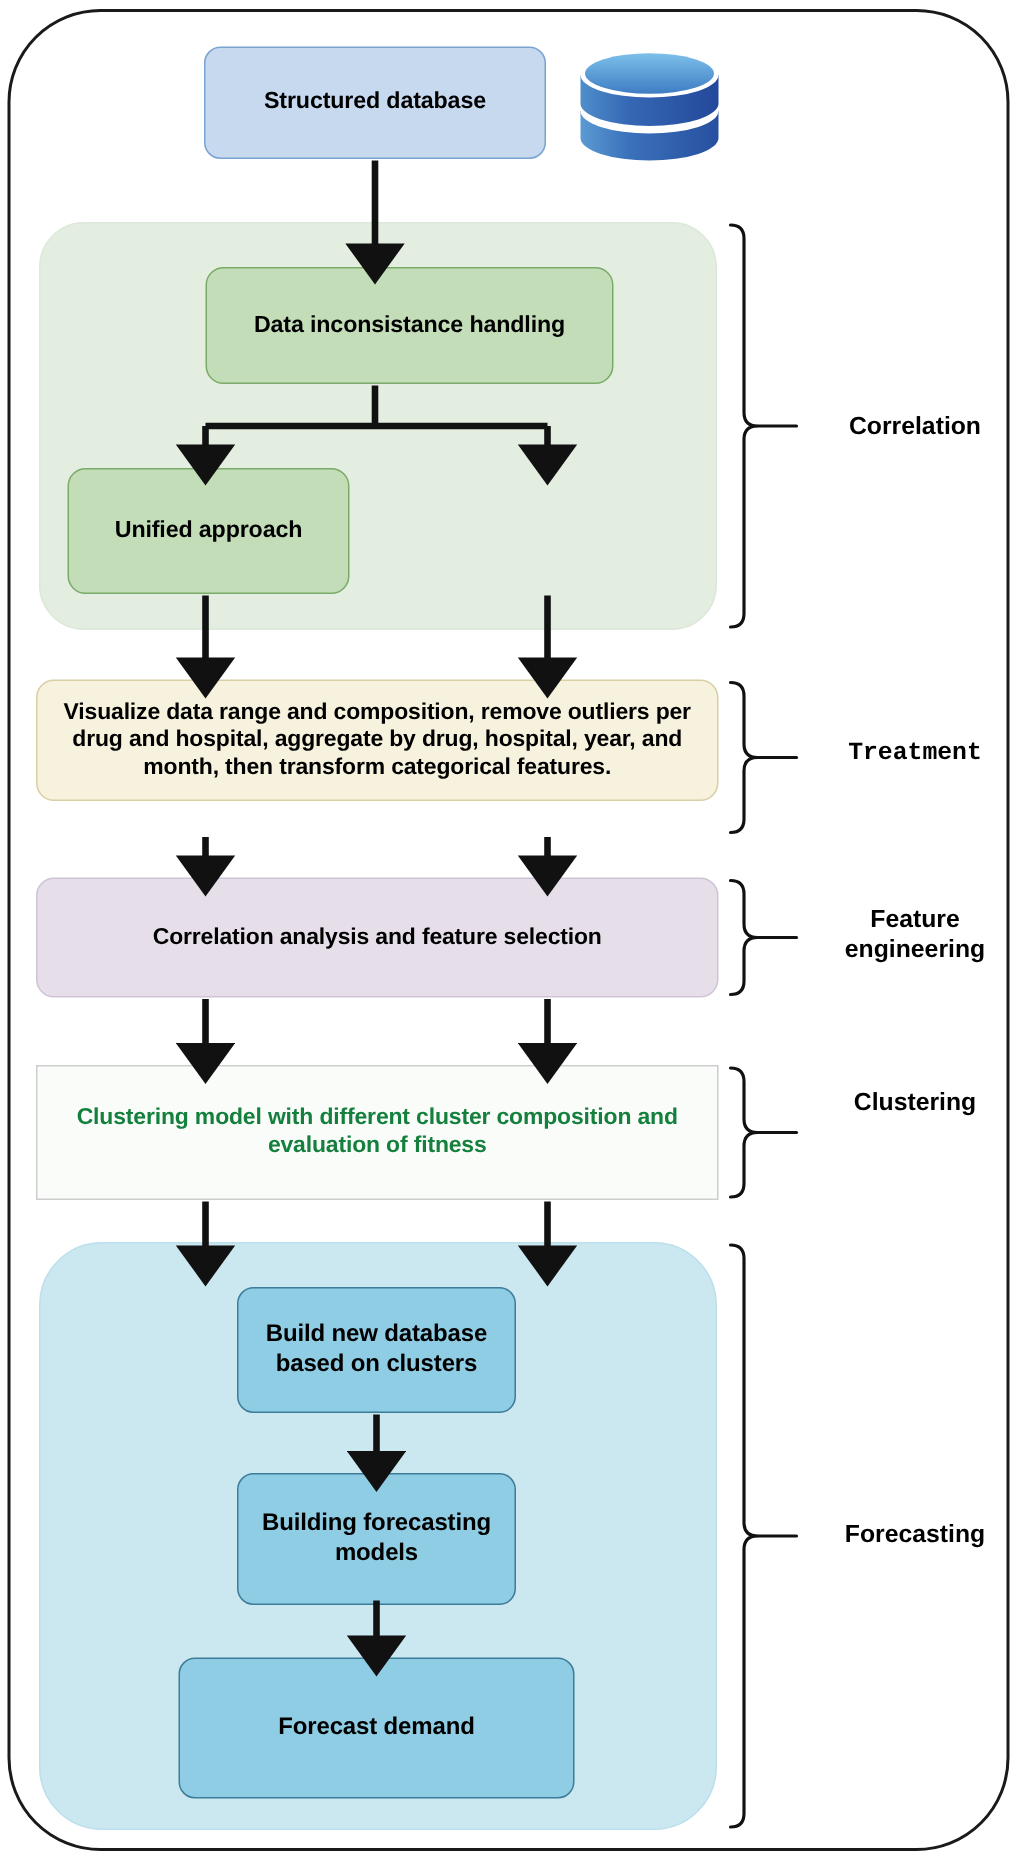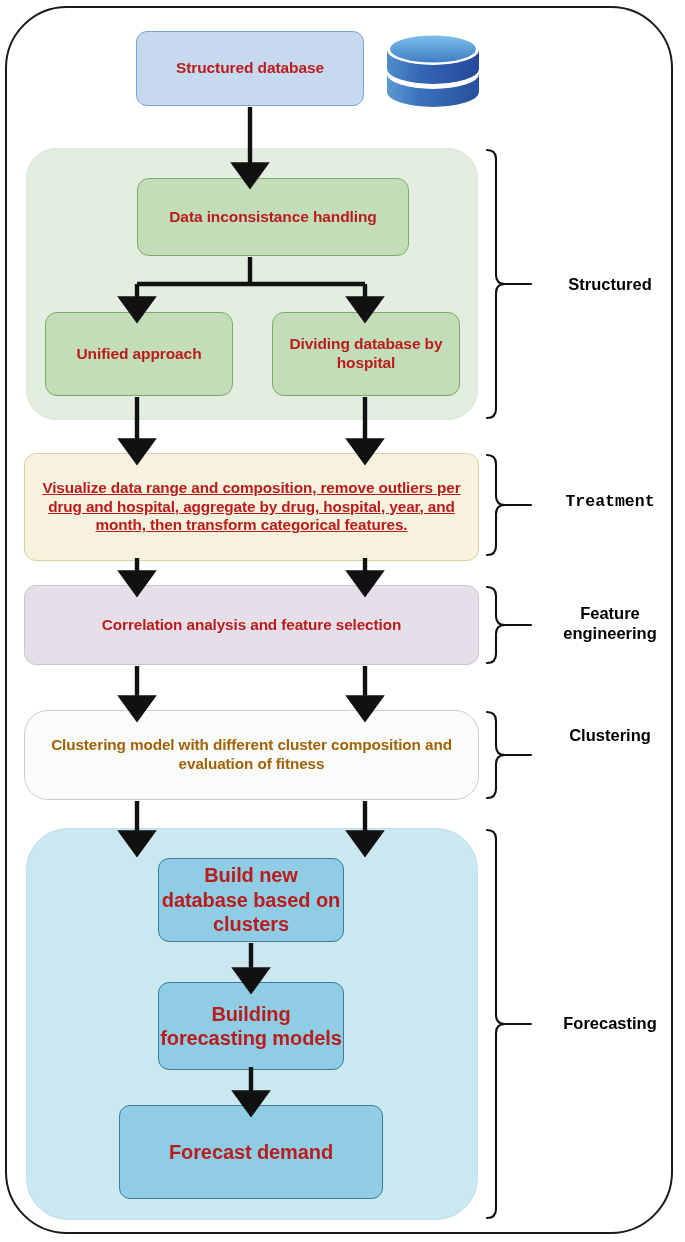--- a/index.html
+++ b/index.html
@@ -33,21 +33,21 @@
 
   
   .node {
     position: absolute;
     box-sizing: border-box;
     display: flex;
     align-items: center;
     justify-content: center;
     text-align: center;
     font-weight: bold;
-    color: #b91c1c;
+    color: #000000;
     line-height: 1.22;
     letter-spacing: -0.1px;
   }
 
   
   .group-box {
     position: absolute;
     box-sizing: border-box;
   }
 
@@ -83,29 +83,29 @@
   }
   .n-feature {
     background: #e6dfe9;
     border: 1.5px solid #cfc3d4;
     border-radius: 12px;
     font-size: 15.3px;
   }
   .n-cluster {
     background: #fafcfa;
     border: 1.5px solid #cdcdcd;
-    border-radius: 24px;
+    border-radius: 0;
     font-size: 15.3px;
-    color: #a16207;
+    color: #15803d;
   }
   .n-blue {
     background: #8fcde4;
     border: 1.5px solid #3d7d98;
     border-radius: 11px;
-    font-size: 20px;
+    font-size: 16px;
   }
 
   
   .stage-label {
     position: absolute;
     font-weight: bold;
     font-size: 16.5px;
     color: #000000;
     text-align: center;
     line-height: 1.2;
@@ -174,25 +174,22 @@
   </div>
 
   <div class="node n-green" style="left:137px; top:178px; width:272px; height:78px;">
     <span>Data inconsistance handling</span>
   </div>
 
   <div class="node n-green" style="left:45px; top:312px; width:188px; height:84px;text-align:right;">
     <span>Unified approach</span>
   </div>
 
-  <div class="node n-green" style="left:272px; top:312px; width:188px; height:84px;">
-    <span>Dividing database by hospital</span>
-  </div>
-
-  <div class="node n-treatment" style="left:24px; top:453px; width:455px; height:108px; padding:0 14px;text-decoration:underline;">
+
+  <div class="node n-treatment" style="left:24px; top:453px; width:455px; height:81px; padding:0 14px;">
     <span>Visualize data range and composition, remove outliers per drug and hospital, aggregate by drug, hospital, year, and month, then transform categorical features.</span>
   </div>
 
   <div class="node n-feature" style="left:24px; top:585px; width:455px; height:80px; padding:16px 14px;">
     <span>Correlation analysis and feature selection</span>
   </div>
 
   <div class="node n-cluster" style="left:24px; top:710px; width:455px; height:90px; padding:0 10px;">
     <span>Clustering model with different cluster composition and evaluation of fitness</span>
   </div>
@@ -203,21 +200,21 @@
 
   <div class="node n-blue" style="left:158px; top:982px; width:186px; height:88px;">
     <span>Building forecasting models</span>
   </div>
 
   <div class="node n-blue" style="left:119px; top:1105px; width:264px; height:94px;">
     <span>Forecast demand</span>
   </div>
 
   <div class="stage-label" style="left:545px; top:275px; width:130px;">
-    <span>Structured</span>
+    <span>Correlation</span>
   </div>
 
   <div class="stage-label" style="left:545px; top:492px; width:130px;font-family:Liberation Mono, monospace;">
     <span>Treatment</span>
   </div>
 
   <div class="stage-label" style="left:545px; top:604px; width:130px;">
     <span>Feature engineering</span>
   </div>
 

